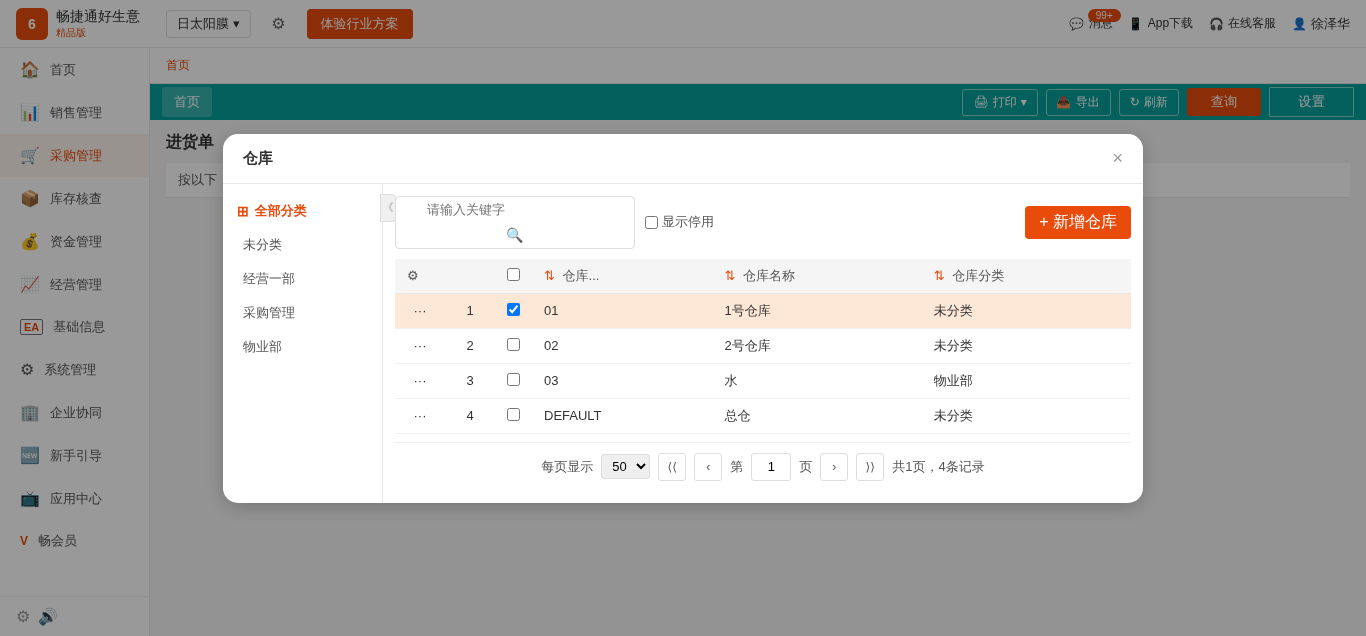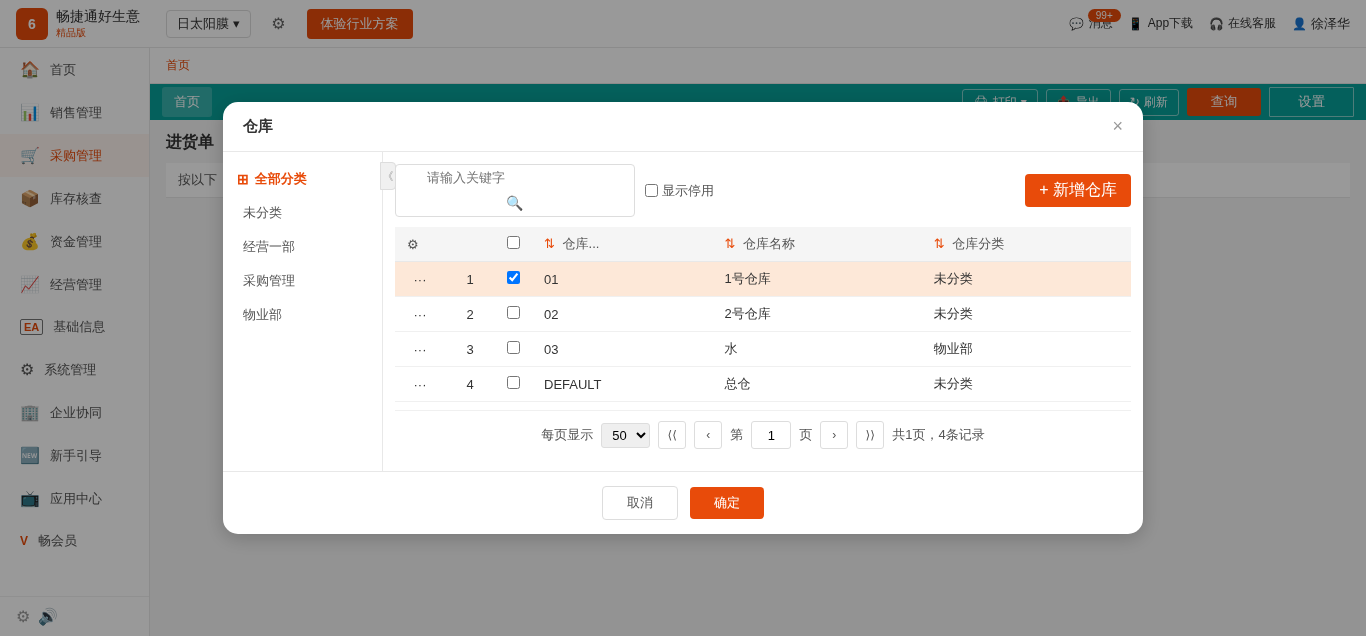--- a/index.html
+++ b/index.html
@@ -513,18 +513,14 @@
           <span class="page-info">第</span>
           <input class="page-input" type="text" value="1" style="">
           <span class="page-info">页</span>
           <button class="page-btn">›</button>
           <button class="page-btn">⟩⟩</button>
           <span class="page-info">共1页，4条记录</span>
         </div>
       </div>
     </div>
 
-    <div class="dialog-footer">
-      <button class="cancel-btn">取消</button>
-      <button class="confirm-btn">确定</button>
-    </div>
   </div>
 </div>
 
 </body></html>

